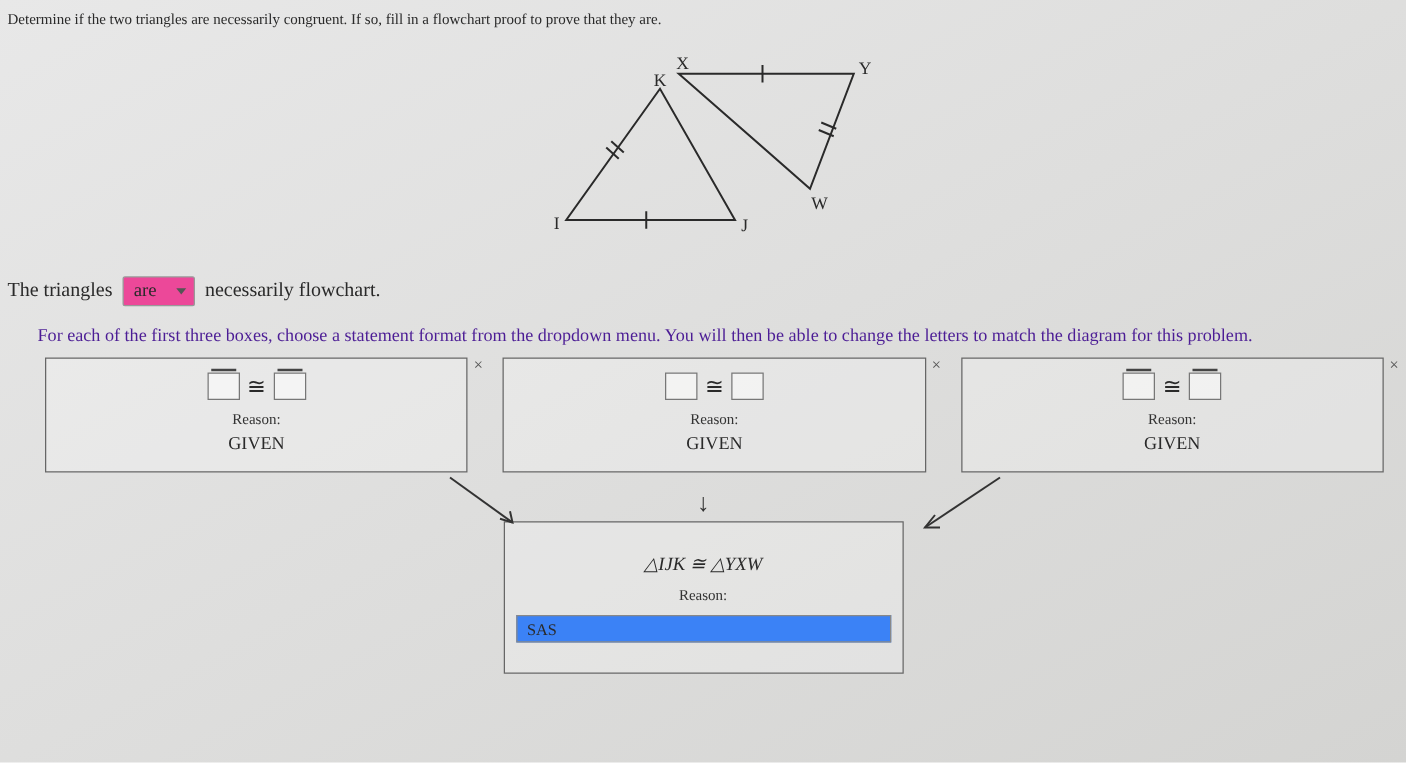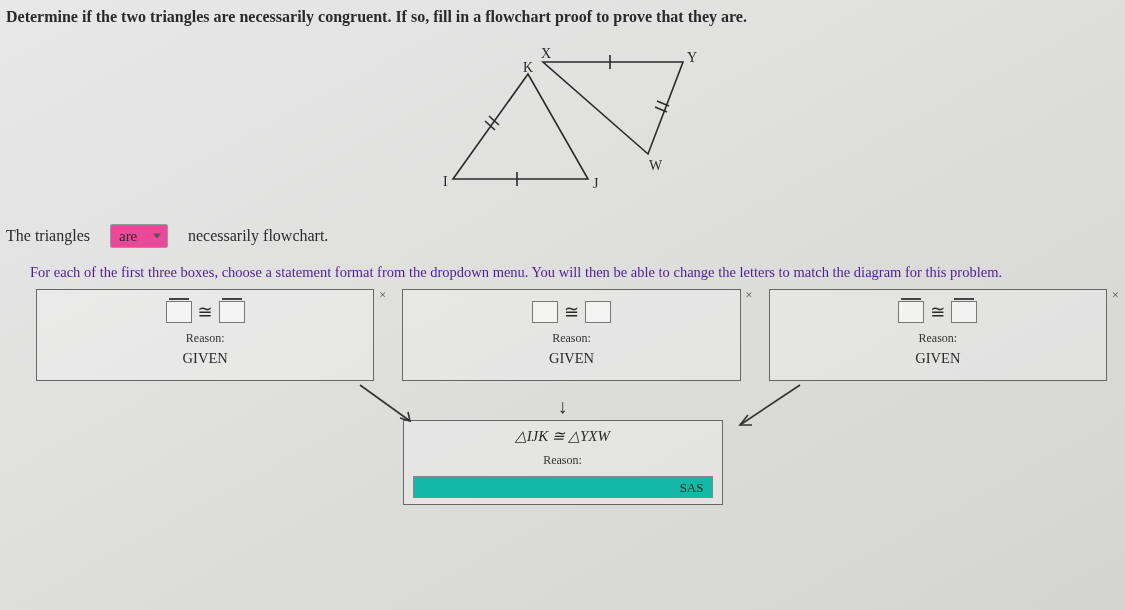--- a/index.html
+++ b/index.html
@@ -5,54 +5,54 @@
     * { box-sizing: border-box; margin: 0; padding: 0; }
     body {
       font-family: Georgia, 'Times New Roman', serif;
       background: linear-gradient(to bottom right, #e8e8e8, #d4d4d2);
       width: 1125px;
       height: 610px;
       overflow: hidden;
       color: #2a2a2a;
       padding: 8px 0 0 0;
     }
-    .question { font-size: 16px; padding: 0 6px 10px 6px; font-weight: bold; }
+    .question { font-size: 12px; padding: 0 6px 10px 6px; }
     .diagram-area { display: flex; justify-content: center; padding: 8px 0 20px 0; }
-    .sentence { font-size: 16px; padding: 10px 6px; display: flex; align-items: center; gap: 20px; }
+    .sentence { font-size: 16px; padding: 10px 6px; display: flex; align-items: center; gap: 8px; }
     .select {
       border: 1px solid #999; background: #ec4899; padding: 2px 22px 2px 8px;
       font-family: inherit; font-size: 15px; position: relative; display: inline-flex; align-items: center;
       min-width: 58px; height: 24px; border-radius: 2px;
     }
     .select::after { content: ""; position: absolute; right: 6px; top: 50%; transform: translateY(-50%);
       border-left: 4px solid transparent; border-right: 4px solid transparent; border-top: 5px solid #555; }
     .instr { font-size: 14.5px; padding: 6px 6px 8px 30px; color: #4c1d95; }
     .row3 { display: flex; gap: 28px; padding: 0 18px 0 36px; }
     .cardwrap { position: relative; flex: 1; }
     .card {
       border: 1px solid #666; background: rgba(255,255,255,0.25);
       padding: 10px 8px 12px 8px; text-align: center; min-height: 92px;
       display: flex; flex-direction: column; justify-content: center; gap: 4px;
     }
-    .card.short { min-height: 64px; padding: 6px 8px; }
+    .card.short { min-height: 64px; padding: 24px 8px; }
     .close-x { position: absolute; right: -12px; top: -2px; font-size: 13px; color: #555; }
     .stmt { display: inline-flex; align-items: center; gap: 6px; justify-content: center; }
     .slot {
       width: 26px; height: 22px; border: 1px solid #777; background: rgba(255,255,255,0.5);
       display: inline-block; position: relative;
     }
     .slot.overline::before { content: ""; position: absolute; top: -4px; left: 2px; right: 2px; height: 1.5px; background: #444; }
     .cong { font-size: 18px; }
     .reason-lbl { font-size: 12px; color: #333; margin-top: 4px; }
     .reason-val { font-size: 14.5px; font-weight: normal; }
     .flow { position: relative; display: flex; justify-content: center; padding-top: 8px; }
     .arrow-down { text-align: center; font-size: 20px; color: #333; padding: 6px 0 2px 0; }
     .final-col { width: 320px; margin: 0 auto; }
     .math { font-family: 'Times New Roman', serif; font-style: italic; font-size: 15px; }
-    .sas-input { border: 1px solid #888; background: #14b8a6; padding: 3px 8px; width: 300px; height: 22px; font-family: inherit; font-size: 13px; display: block; margin: 4px auto 0; text-align: right; }
+    .sas-input { border: 1px solid #888; background: #3b82f6; padding: 3px 8px; width: 300px; height: 22px; font-family: inherit; font-size: 13px; display: block; margin: 4px auto 0; text-align: left; }
     svg.arrow-diag { position: absolute; pointer-events: none; }
   </style>
 </head>
 <body>
 
 <div class="question">Determine if the two triangles are necessarily congruent. If so, fill in a flowchart proof to prove that they are.</div>
 
 <div class="diagram-area">
   <svg width="300" height="150" viewBox="0 0 300 150">
     <g stroke="#2a2a2a" stroke-width="1.6" fill="none">

